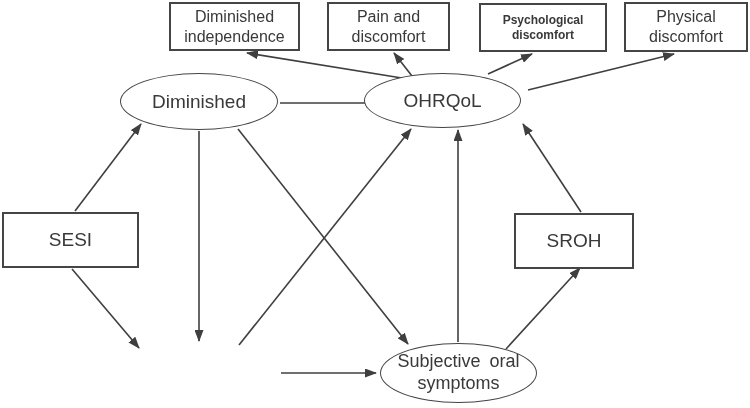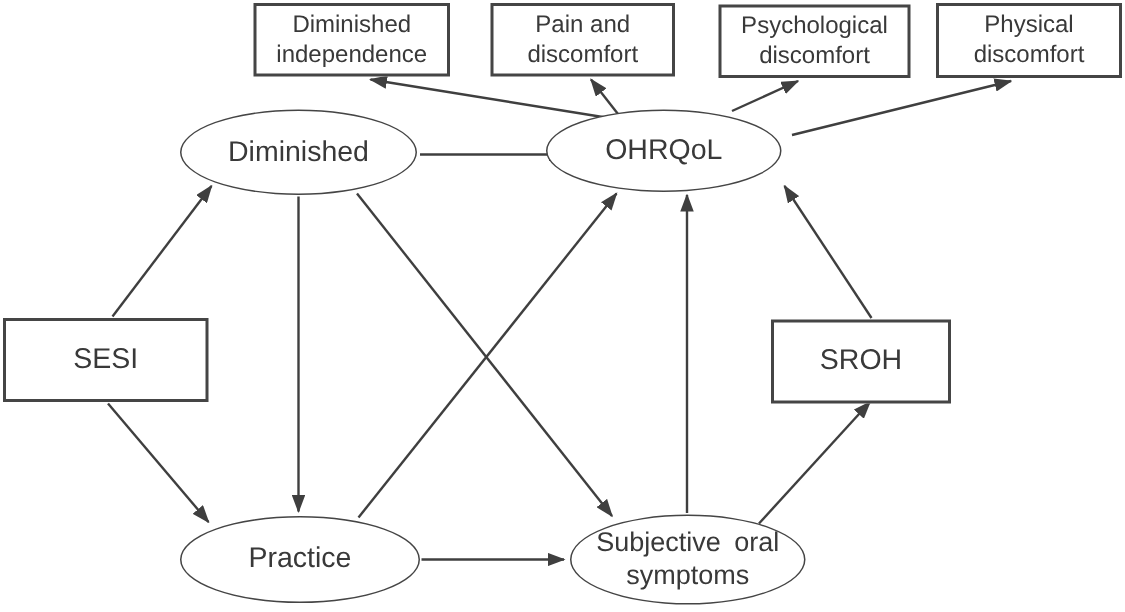--- a/index.html
+++ b/index.html
@@ -31,21 +31,21 @@
     text-align: center;
     color: #393939;
     white-space: pre-line;
     line-height: 1.22;
   }
   .rect-node { border: 2px solid #454545; }
   .ellipse-node { border: 1.5px solid #454545; border-radius: 50%; }
 
   .n-diminished   { left: 169px; top: 2px;   width: 131px; height: 49px; font-size: 16px; }
   .n-pain         { left: 327px; top: 2px;   width: 123px; height: 49px; font-size: 16px; }
-  .n-psychological{ left: 479px; top: 3px;   width: 128px; height: 49px; font-size: 16px; }
+  .n-psychological{ left: 479px; top: 3px;   width: 128px; height: 49px; font-size: 12px; font-weight: bold; }
   .n-physical     { left: 624px; top: 2px;   width: 124px; height: 50px; font-size: 16px; }
   .n-sesi         { left: 2px;   top: 212px; width: 137px; height: 56px; font-size: 19px; }
   .n-sroh         { left: 514px; top: 213px; width: 120px; height: 56px; font-size: 19px; }
   .n-attitudes    { left: 120px; top: 73px;  width: 158px; height: 57px; font-size: 19px; }
   .n-ohrqol       { left: 364px; top: 73px;  width: 157px; height: 55px; font-size: 19px; }
   .n-practice     { left: 120px; top: 344px; width: 160px; height: 58px; font-size: 19px; }
   .n-subjective   { left: 380px; top: 343px; width: 157px; height: 60px; font-size: 18px; word-spacing: 4px; }
 </style>
 </head>
 <body>
@@ -87,18 +87,17 @@
 discomfort</div>
 
   <div class="node ellipse-node n-attitudes">Diminished</div>
 
   <div class="node ellipse-node n-ohrqol">OHRQoL</div>
 
   <div class="node rect-node n-sesi">SESI</div>
 
   <div class="node rect-node n-sroh">SROH</div>
 
-  <div class="node ellipse-node n-practice">Practice</div>
 
   <div class="node ellipse-node n-subjective">Subjective oral
 symptoms</div>
 
 </div>
 
 </body></html>

